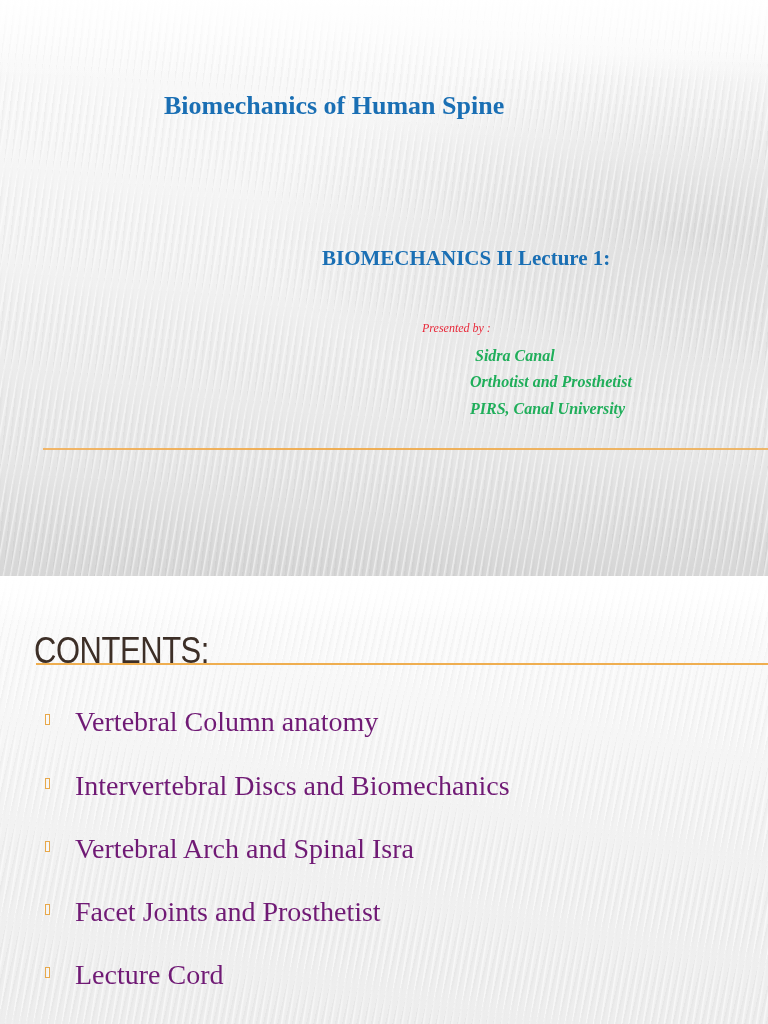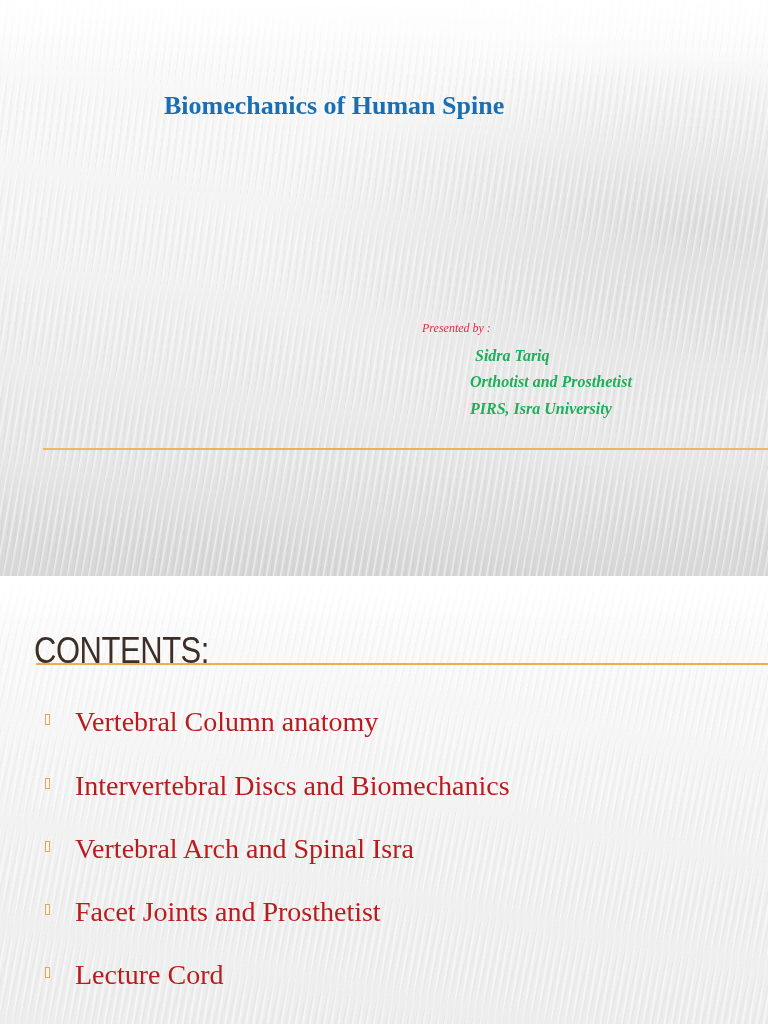--- a/index.html
+++ b/index.html
@@ -153,32 +153,33 @@
       border: 1px solid #e8a84a;
       box-sizing: border-box;
       background: rgba(255,255,255,0.4);
     }
     .item-label {
       position: absolute;
       left: 75px;
       top: 8px;
       font-family: "Liberation Serif", serif;
       font-size: 28px;
-      color: #b91c1c;
+      color: #701a75;
     }
   </style>
 </head>
 <body>
 
 <div class="slide slide-1">
   <div class="title">Biomechanics of Human Spine</div>
+  <div class="lecture">BIOMECHANICS II Lecture 1:</div>
   <div class="presented">Presented by :</div>
-  <div class="presenter presenter-name">Sidra Tariq</div>
+  <div class="presenter presenter-name">Sidra Canal</div>
   <div class="presenter presenter-role">Orthotist and Prosthetist</div>
-  <div class="presenter presenter-org">PIRS, Isra University</div>
+  <div class="presenter presenter-org">PIRS, Canal University</div>
   <div class="rule-1"></div>
 </div>
 
 <div class="slide slide-2"></div>
 
 <div class="contents-heading">CONTENTS:</div>
 <div class="rule-2"></div>
 
 <ul class="content-list">
   <li class="content-item" style="top:0px;">

